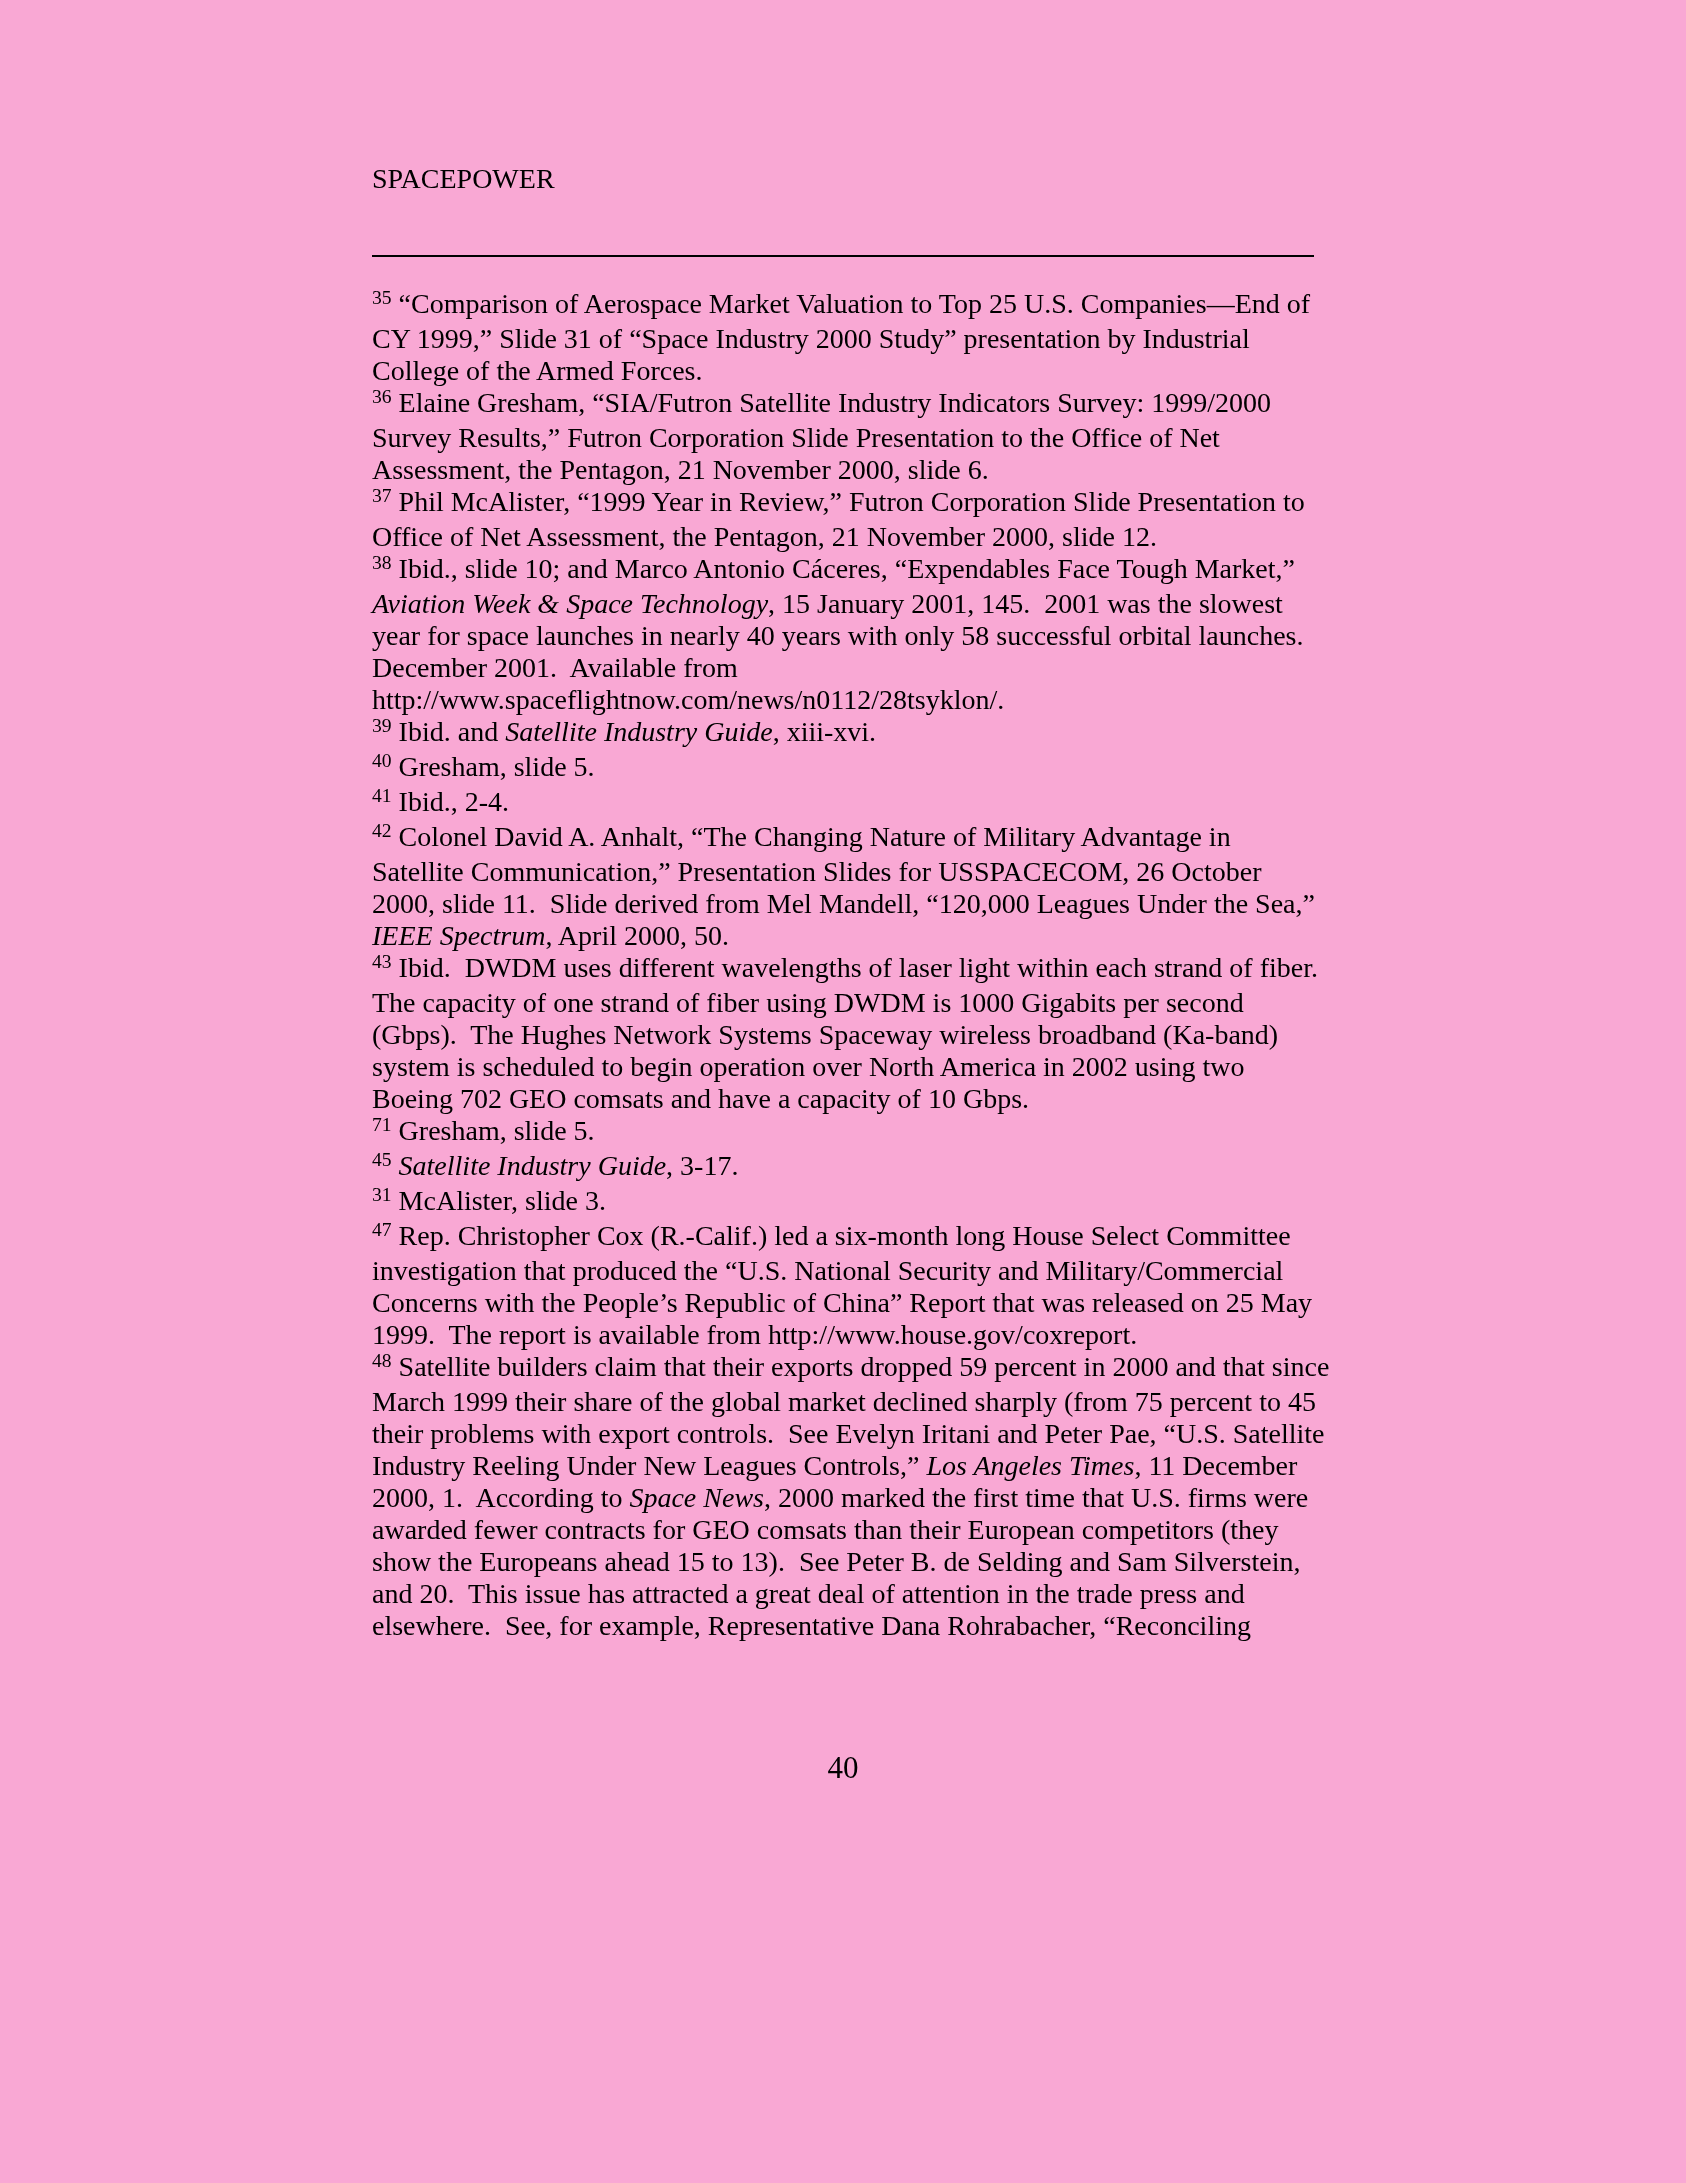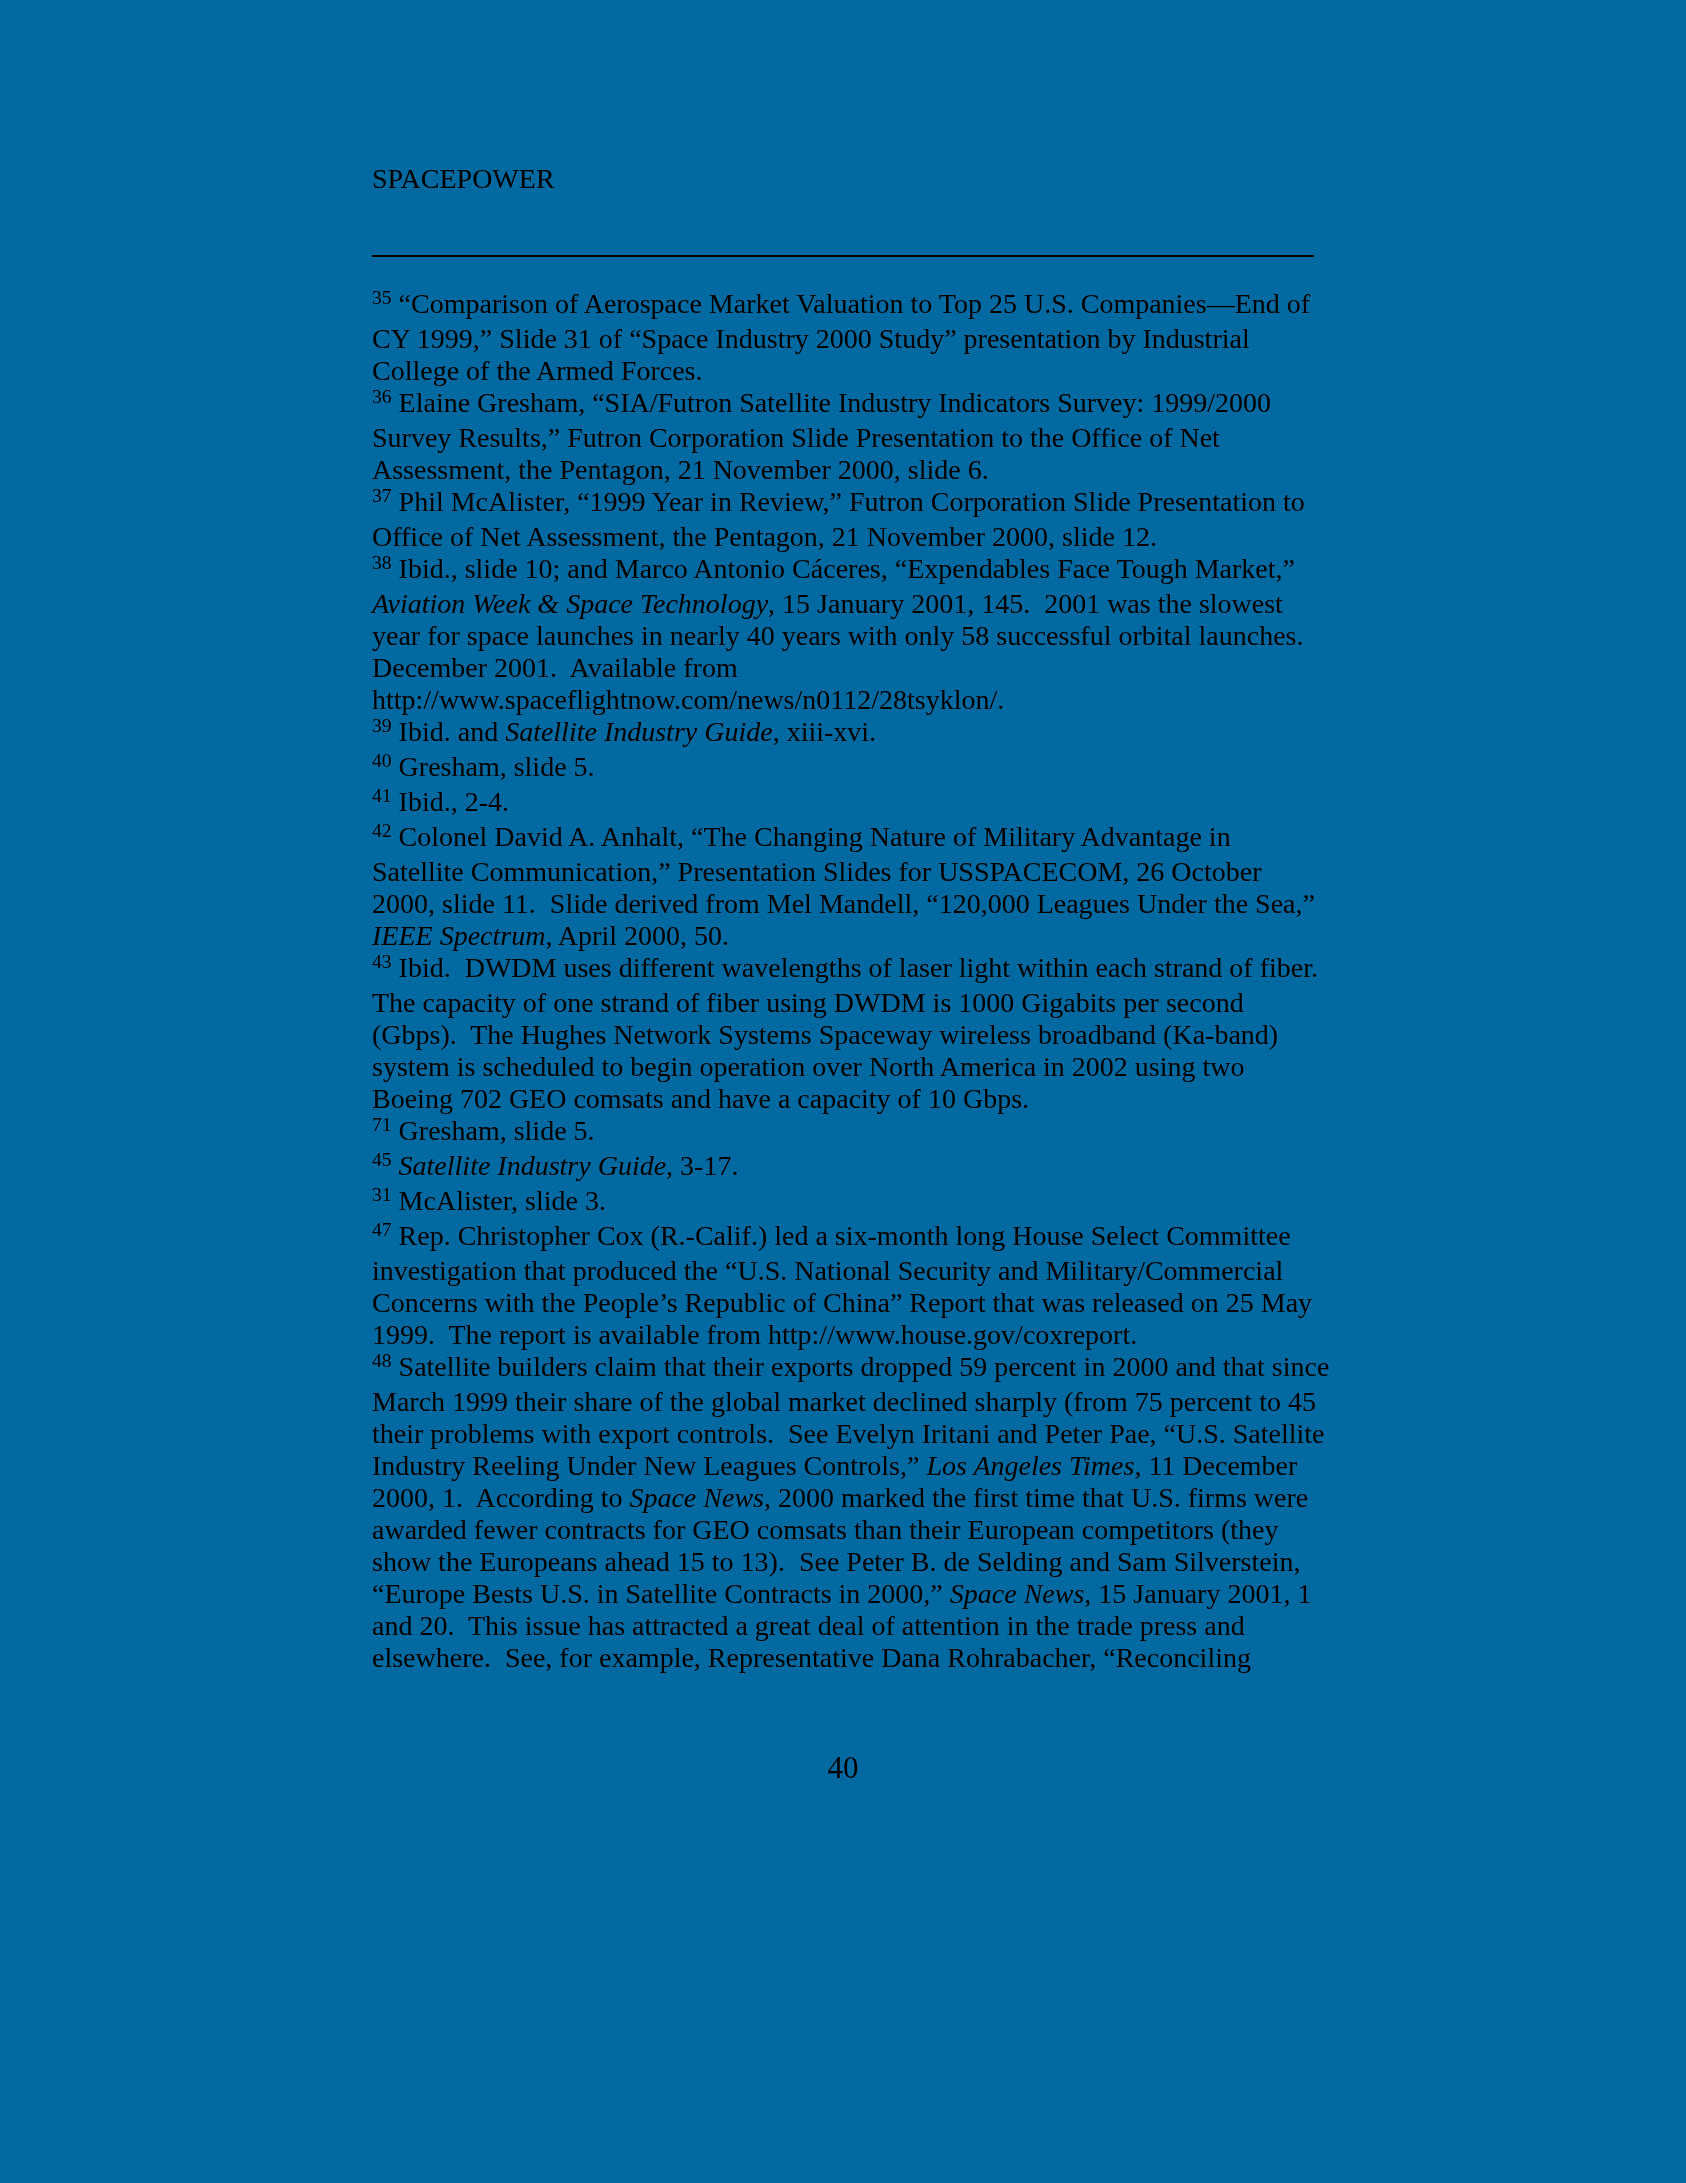--- a/index.html
+++ b/index.html
@@ -4,21 +4,21 @@
 <style>
   html, body {
     margin: 0;
     padding: 0;
     background: #ffffff;
   }
   .page {
     position: relative;
     width: 1687px;
     height: 2183px;
-    background: #0369a1;
+    background: #f9a8d4;
     color: #000000;
     font-family: "Liberation Serif", "DejaVu Serif", serif;
     overflow: hidden;
   }
   .running-header {
     position: absolute;
     left: 372px;
     top: 165px;
     font-size: 28px;
     line-height: 28px;
@@ -129,21 +129,20 @@
         <div class="fn-line"><span>1999.  The report is available from http://www.house.gov/coxreport.</span></div>
       </div>
       <div>
         <div class="fn-line"><span class="sup">48</span><span> Satellite builders claim that their exports dropped 59 percent in 2000 and that since</span></div>
         <div class="fn-line"><span>March 1999 their share of the global market declined sharply (from 75 percent to 45</span></div>
         <div class="fn-line"><span>their problems with export controls.  See Evelyn Iritani and Peter Pae, “U.S. Satellite</span></div>
         <div class="fn-line"><span>Industry Reeling Under New Leagues Controls,” </span><span class="it">Los Angeles Times</span><span>, 11 December</span></div>
         <div class="fn-line"><span>2000, 1.  According to </span><span class="it">Space News</span><span>, 2000 marked the first time that U.S. firms were</span></div>
         <div class="fn-line"><span>awarded fewer contracts for GEO comsats than their European competitors (they</span></div>
         <div class="fn-line"><span>show the Europeans ahead 15 to 13).  See Peter B. de Selding and Sam Silverstein,</span></div>
-        <div class="fn-line"><span>“Europe Bests U.S. in Satellite Contracts in 2000,” </span><span class="it">Space News</span><span>, 15 January 2001, 1</span></div>
         <div class="fn-line"><span>and 20.  This issue has attracted a great deal of attention in the trade press and</span></div>
         <div class="fn-line"><span>elsewhere.  See, for example, Representative Dana Rohrabacher, “Reconciling</span></div>
       </div>
     </div>
 
   <div class="page-number">40</div>
 </div>
 
 
 </body></html>

